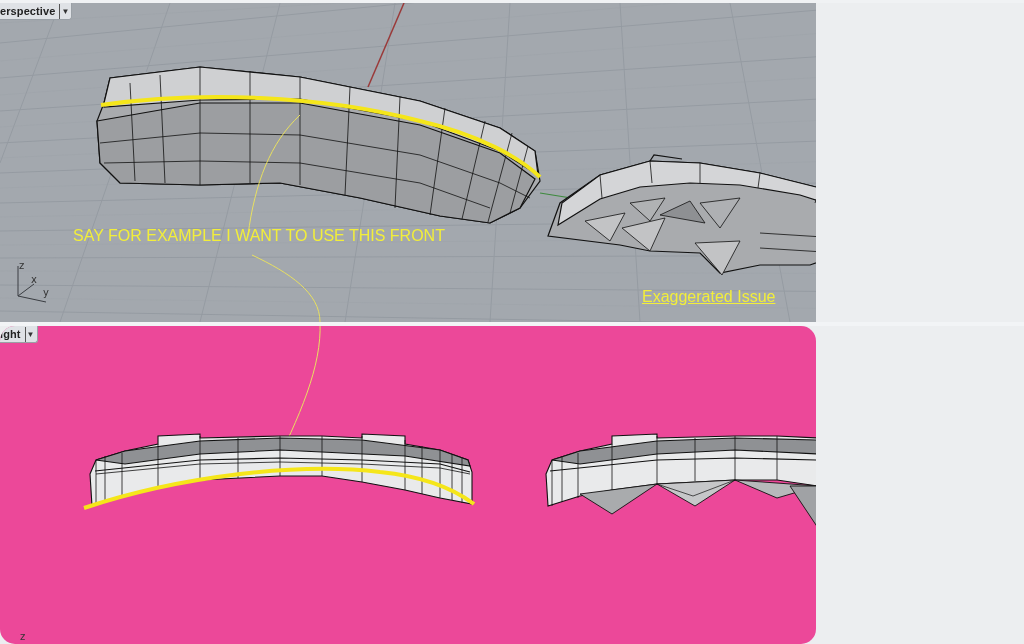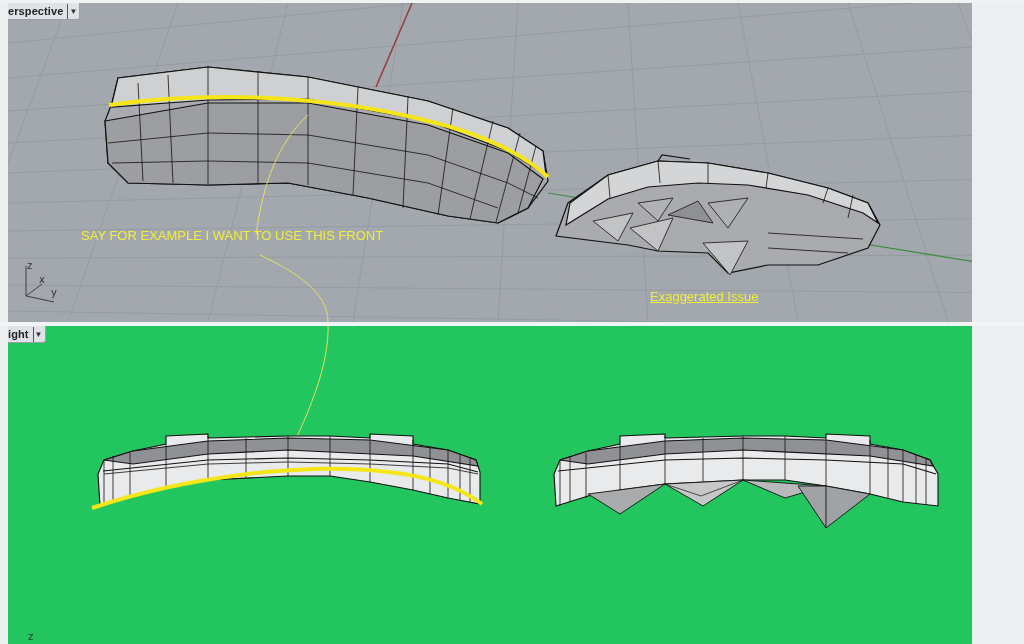--- a/index.html
+++ b/index.html
@@ -1,26 +1,26 @@
 <!DOCTYPE html>
 <html><head>
 <meta charset="utf-8">
 <style>
   html, body { margin: 0; padding: 0; }
   body { width: 1024px; height: 644px; overflow: hidden; background: #eceef0; font-family: "Liberation Sans", sans-serif; position: relative; }
-  .viewport { position: absolute; left: 8px; width: 940px; overflow: hidden; padding-left: 24px; }
+  .viewport { position: absolute; left: 0; width: 816px; overflow: hidden; }
   #vp-persp { top: 3px; height: 319px; background: #a3a8ae; }
-  #vp-right { top: 326px; height: 318px; background: #22c55e; }
+  #vp-right { top: 326px; height: 318px; background: #ec4899; border-radius: 15px; }
   .vp-divider { position: absolute; left: 0; top: 322px; width: 1024px; height: 4px; background: #f2f4f6; }
   .top-strip { position: absolute; left: 0; top: 0; width: 1024px; height: 3px; background: #f0f2f4; }
   .vp-tab { position: absolute; left: 0; top: 0; height: 17px; background: #dfe2e6; border-right: 1px solid #9aa0a6; border-bottom: 1px solid #9aa0a6; display: flex; align-items: center; font-size: 11px; color: #222; padding-left: 0; box-sizing: border-box; border-bottom-right-radius: 3px; }
   .vp-tab .label { padding: 0 4px 0 0; font-weight: bold; letter-spacing: 0.1px; }
   .vp-tab .dd { width: 10px; height: 15px; border-left: 1px solid #555; display: flex; align-items: center; justify-content: center; font-size: 8px; color: #333; margin-right: 1px; }
   svg { position: absolute; left: 0; top: 0; }
-  .annot { position: absolute; color: #f2ee3a; font-size: 13px; line-height: 18px; white-space: nowrap; }
+  .annot { position: absolute; color: #f2ee3a; font-size: 16px; line-height: 18px; white-space: nowrap; }
   .axis-label { position: absolute; font-size: 10px; color: #333; font-family: "DejaVu Sans", sans-serif; }
 </style>
 </head>
 <body>
 
 <div class="top-strip"></div>
 
 <div class="viewport" id="vp-persp">
   <svg width="1024" height="319" viewBox="0 0 1024 319">
     <g stroke="#949aa1" stroke-width="1" fill="none" opacity="0.9">

